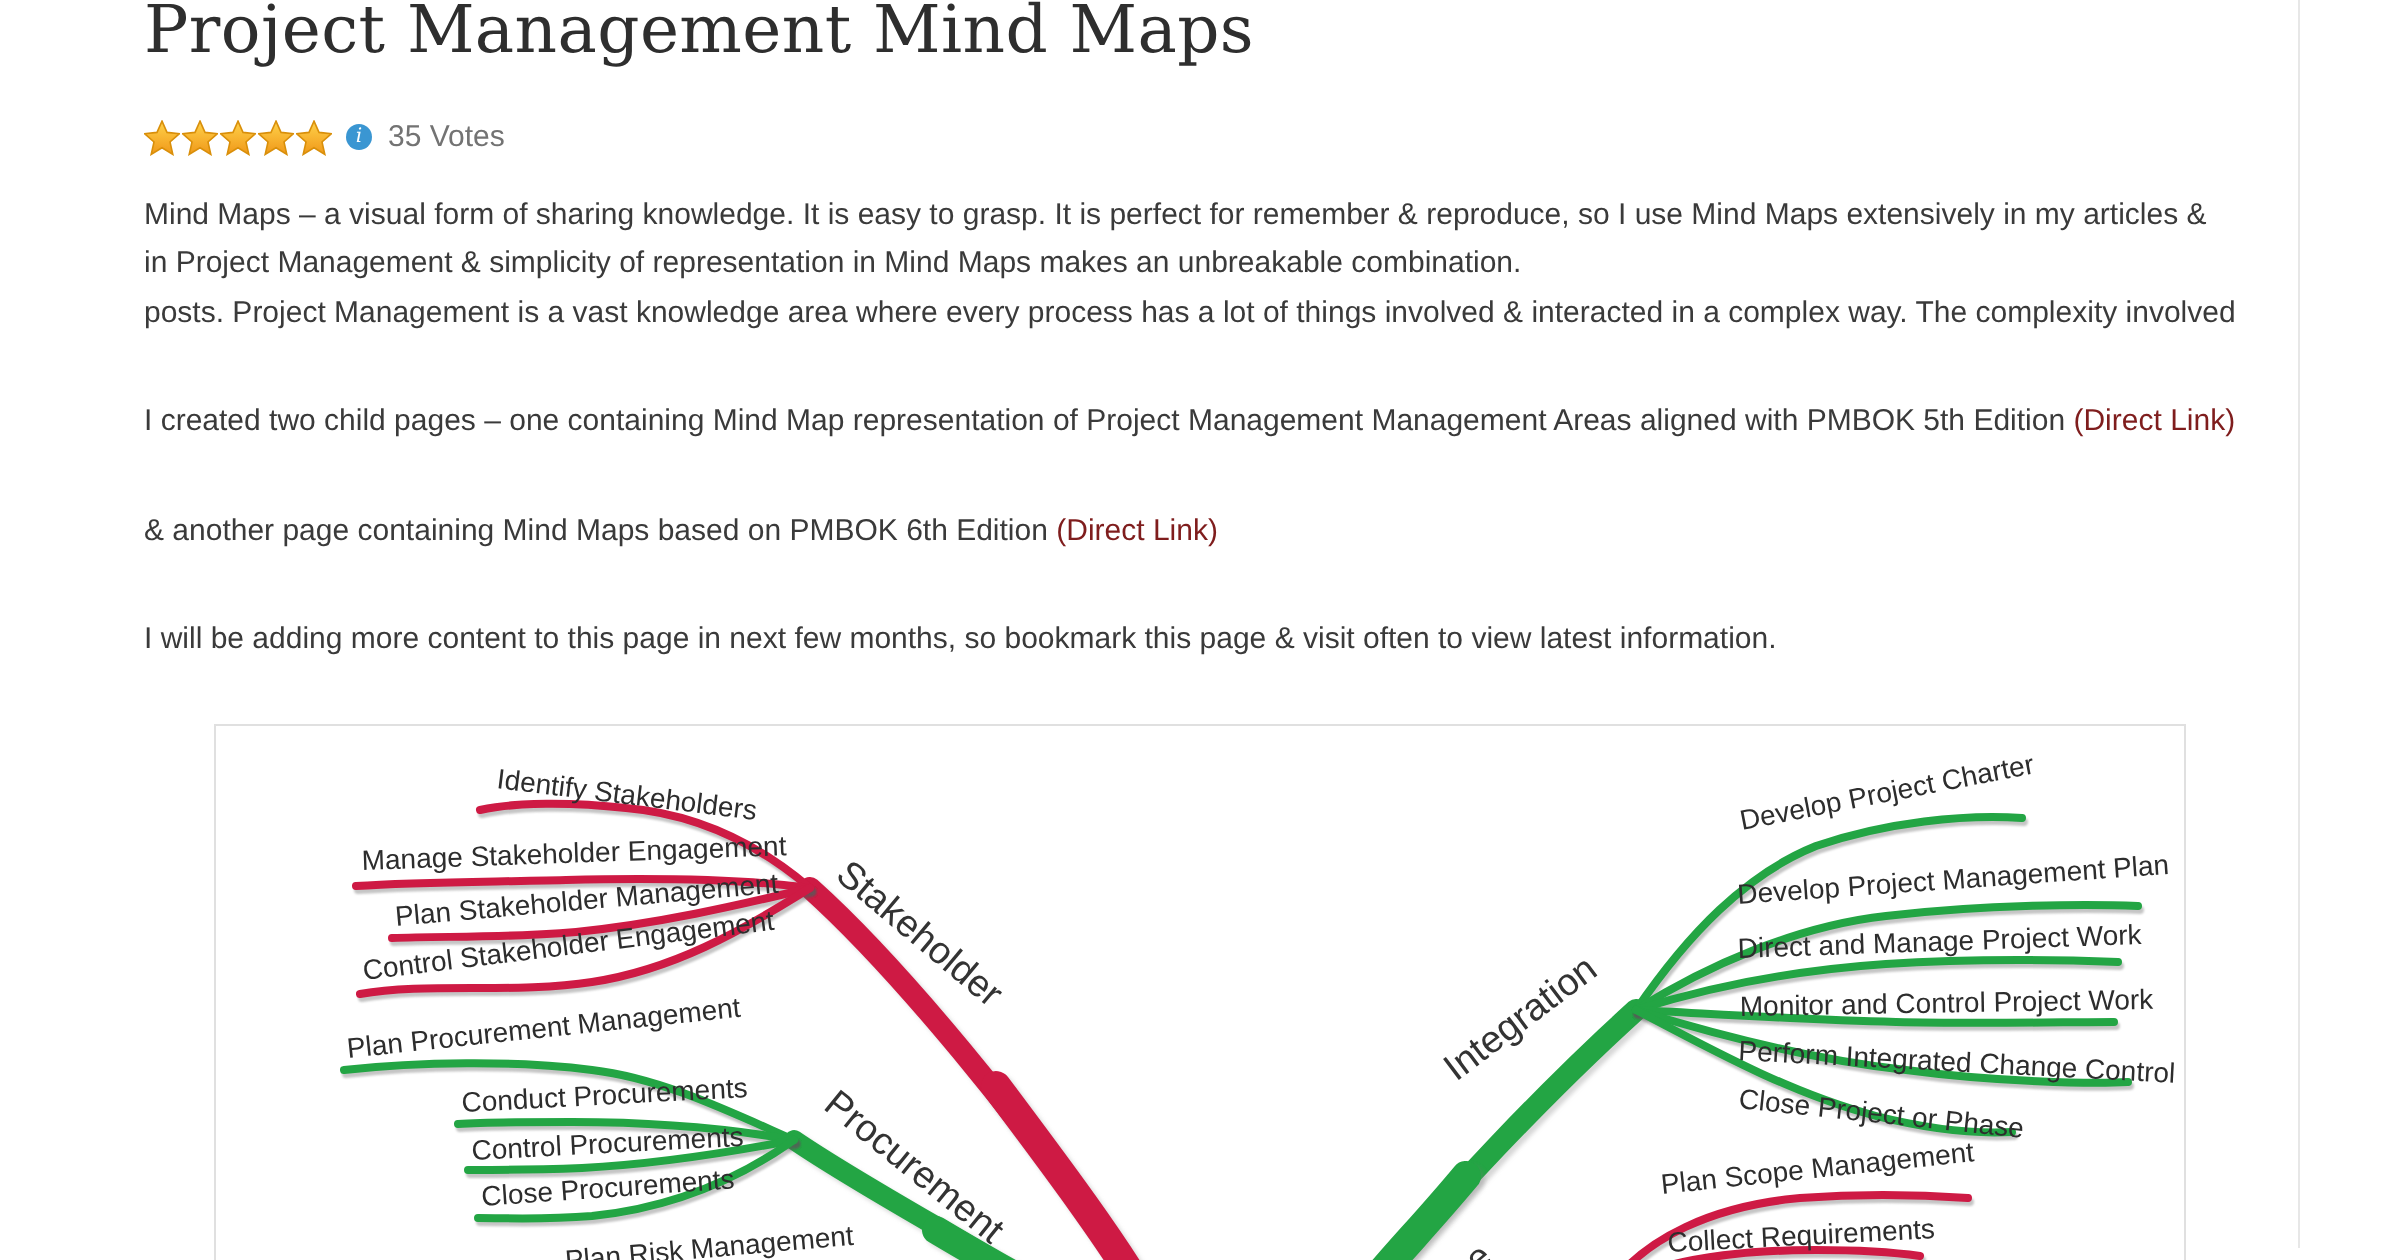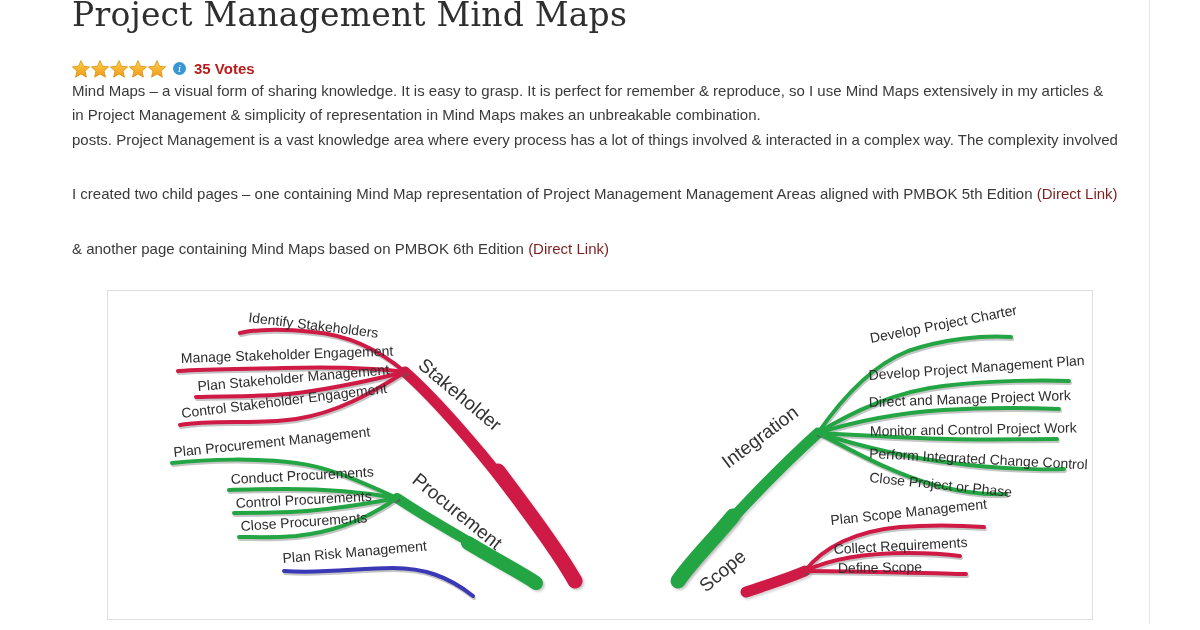--- a/index.html
+++ b/index.html
@@ -13,23 +13,23 @@
              font-size:33px; color:#2e2e2e; line-height:1.3; margin-top:-6px;
              letter-spacing:0.2px; }
 
   .rating-row { display:flex; align-items:center; margin-top:22px; height:20px; }
   .stars { display:flex; align-items:center; gap:1px; cursor:pointer; }
   .star-svg { width:18px; height:18px; display:block; }
   .info-badge { width:13px; height:13px; border-radius:50%; background:#3a96d2;
                 color:#fff; font-family:"DejaVu Serif",serif; font-style:italic;
                 font-size:10px; line-height:13px; text-align:center; margin-left:7px;
                 cursor:pointer; }
-  .votes { margin-left:8px; font-size:15px; color:#b91c1c;font-weight:bold; }
+  .votes { margin-left:8px; font-size:15px; color:#737373; }
 
-  .body-text { color:#3a3a3a; font-size:15px; }
+  .body-text { margin-top:17px; color:#3a3a3a; font-size:15px; }
   .pline { line-height:24.5px; white-space:nowrap; }
   .para { margin-bottom:30px; }
   .para:last-of-type { margin-bottom:0; }
   a.dlink { color:#7f1d1d; text-decoration:none; cursor:pointer; }
 
   figure.mindmap { margin-left:35px; margin-top:29px; width:986px; height:330px;
                    border:1px solid #e0e0e0; background:#fff; overflow:hidden; }
   .mm-branch { font-size:19px; fill:#333; }
   .mm-sub { font-size:14px; fill:#2d2d2d; }
   .mm-line { fill:none; stroke-linecap:round; }
@@ -79,20 +79,21 @@
         <div class="pline">Mind Maps – a visual form of sharing knowledge. It is easy to grasp. It is perfect for remember &amp; reproduce, so I use Mind Maps extensively in my articles &amp;</div>
         <div class="pline">in Project Management &amp; simplicity of representation in Mind Maps makes an unbreakable combination.</div>
         <div class="pline">posts. Project Management is a vast knowledge area where every process has a lot of things involved &amp; interacted in a complex way. The complexity involved</div>
       </div>
       <div class="para pline">
         <span>I created two child pages – one containing Mind Map representation of Project Management Management Areas aligned with PMBOK 5th Edition </span><a class="dlink" href="#">(Direct Link)</a>
       </div>
       <div class="para pline">
         <span>&amp; another page containing Mind Maps based on PMBOK 6th Edition </span><a class="dlink" href="#">(Direct Link)</a>
       </div>
+      <div class="para pline">I will be adding more content to this page in next few months, so bookmark this page &amp; visit often to view latest information.</div>
     </div>
 
     <figure class="mindmap">
       <svg width="984" height="330" viewBox="0 0 984 330">
 
         <g>
           <path class="mm-line trunk" d="M297,81 C335,115 405,195 467,290" stroke="#ce1a44" stroke-width="11"></path>
           <path class="mm-line trunk" d="M390,180 C420,220 450,260 467,290" stroke="#ce1a44" stroke-width="15"></path>
           <path class="mm-line shadowed" d="M297,81 C270,58 240,44 205,41 C178,38 150,38 132,42" stroke="#ce1a44" stroke-width="4"></path>
           <path class="mm-line shadowed" d="M297,81 C260,76 215,76 175,77 C135,78 100,78 70,80" stroke="#ce1a44" stroke-width="4"></path>

